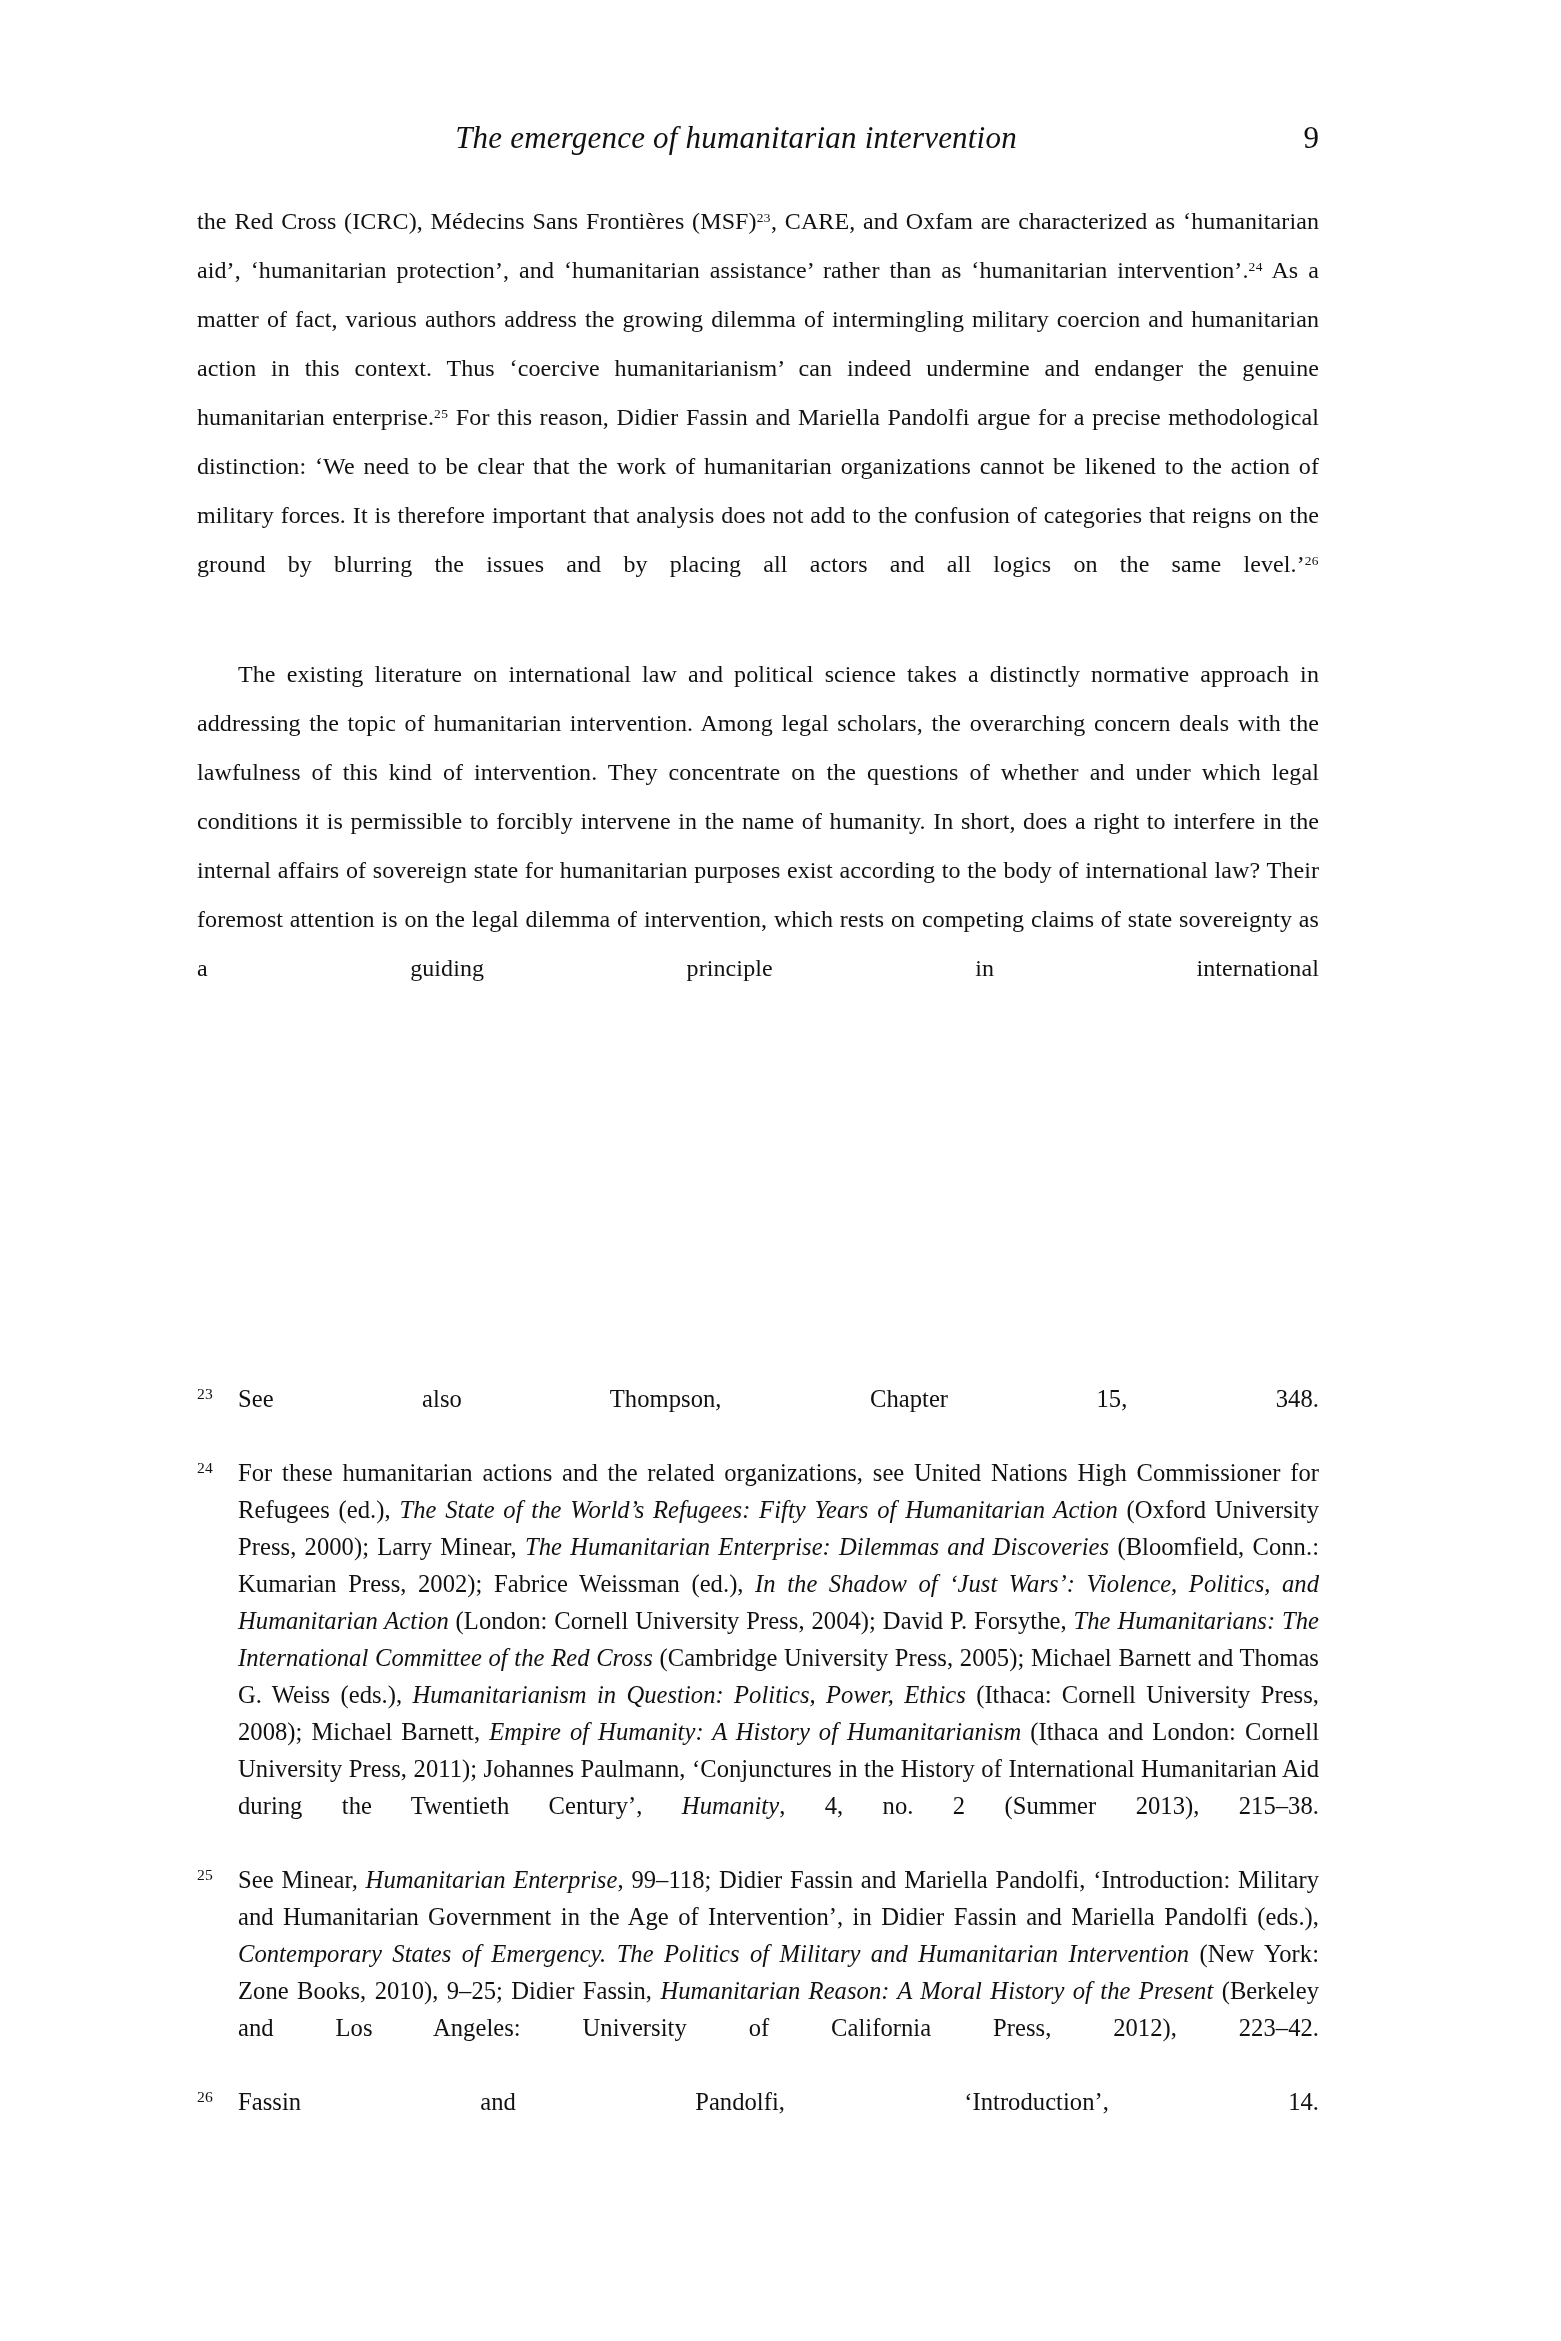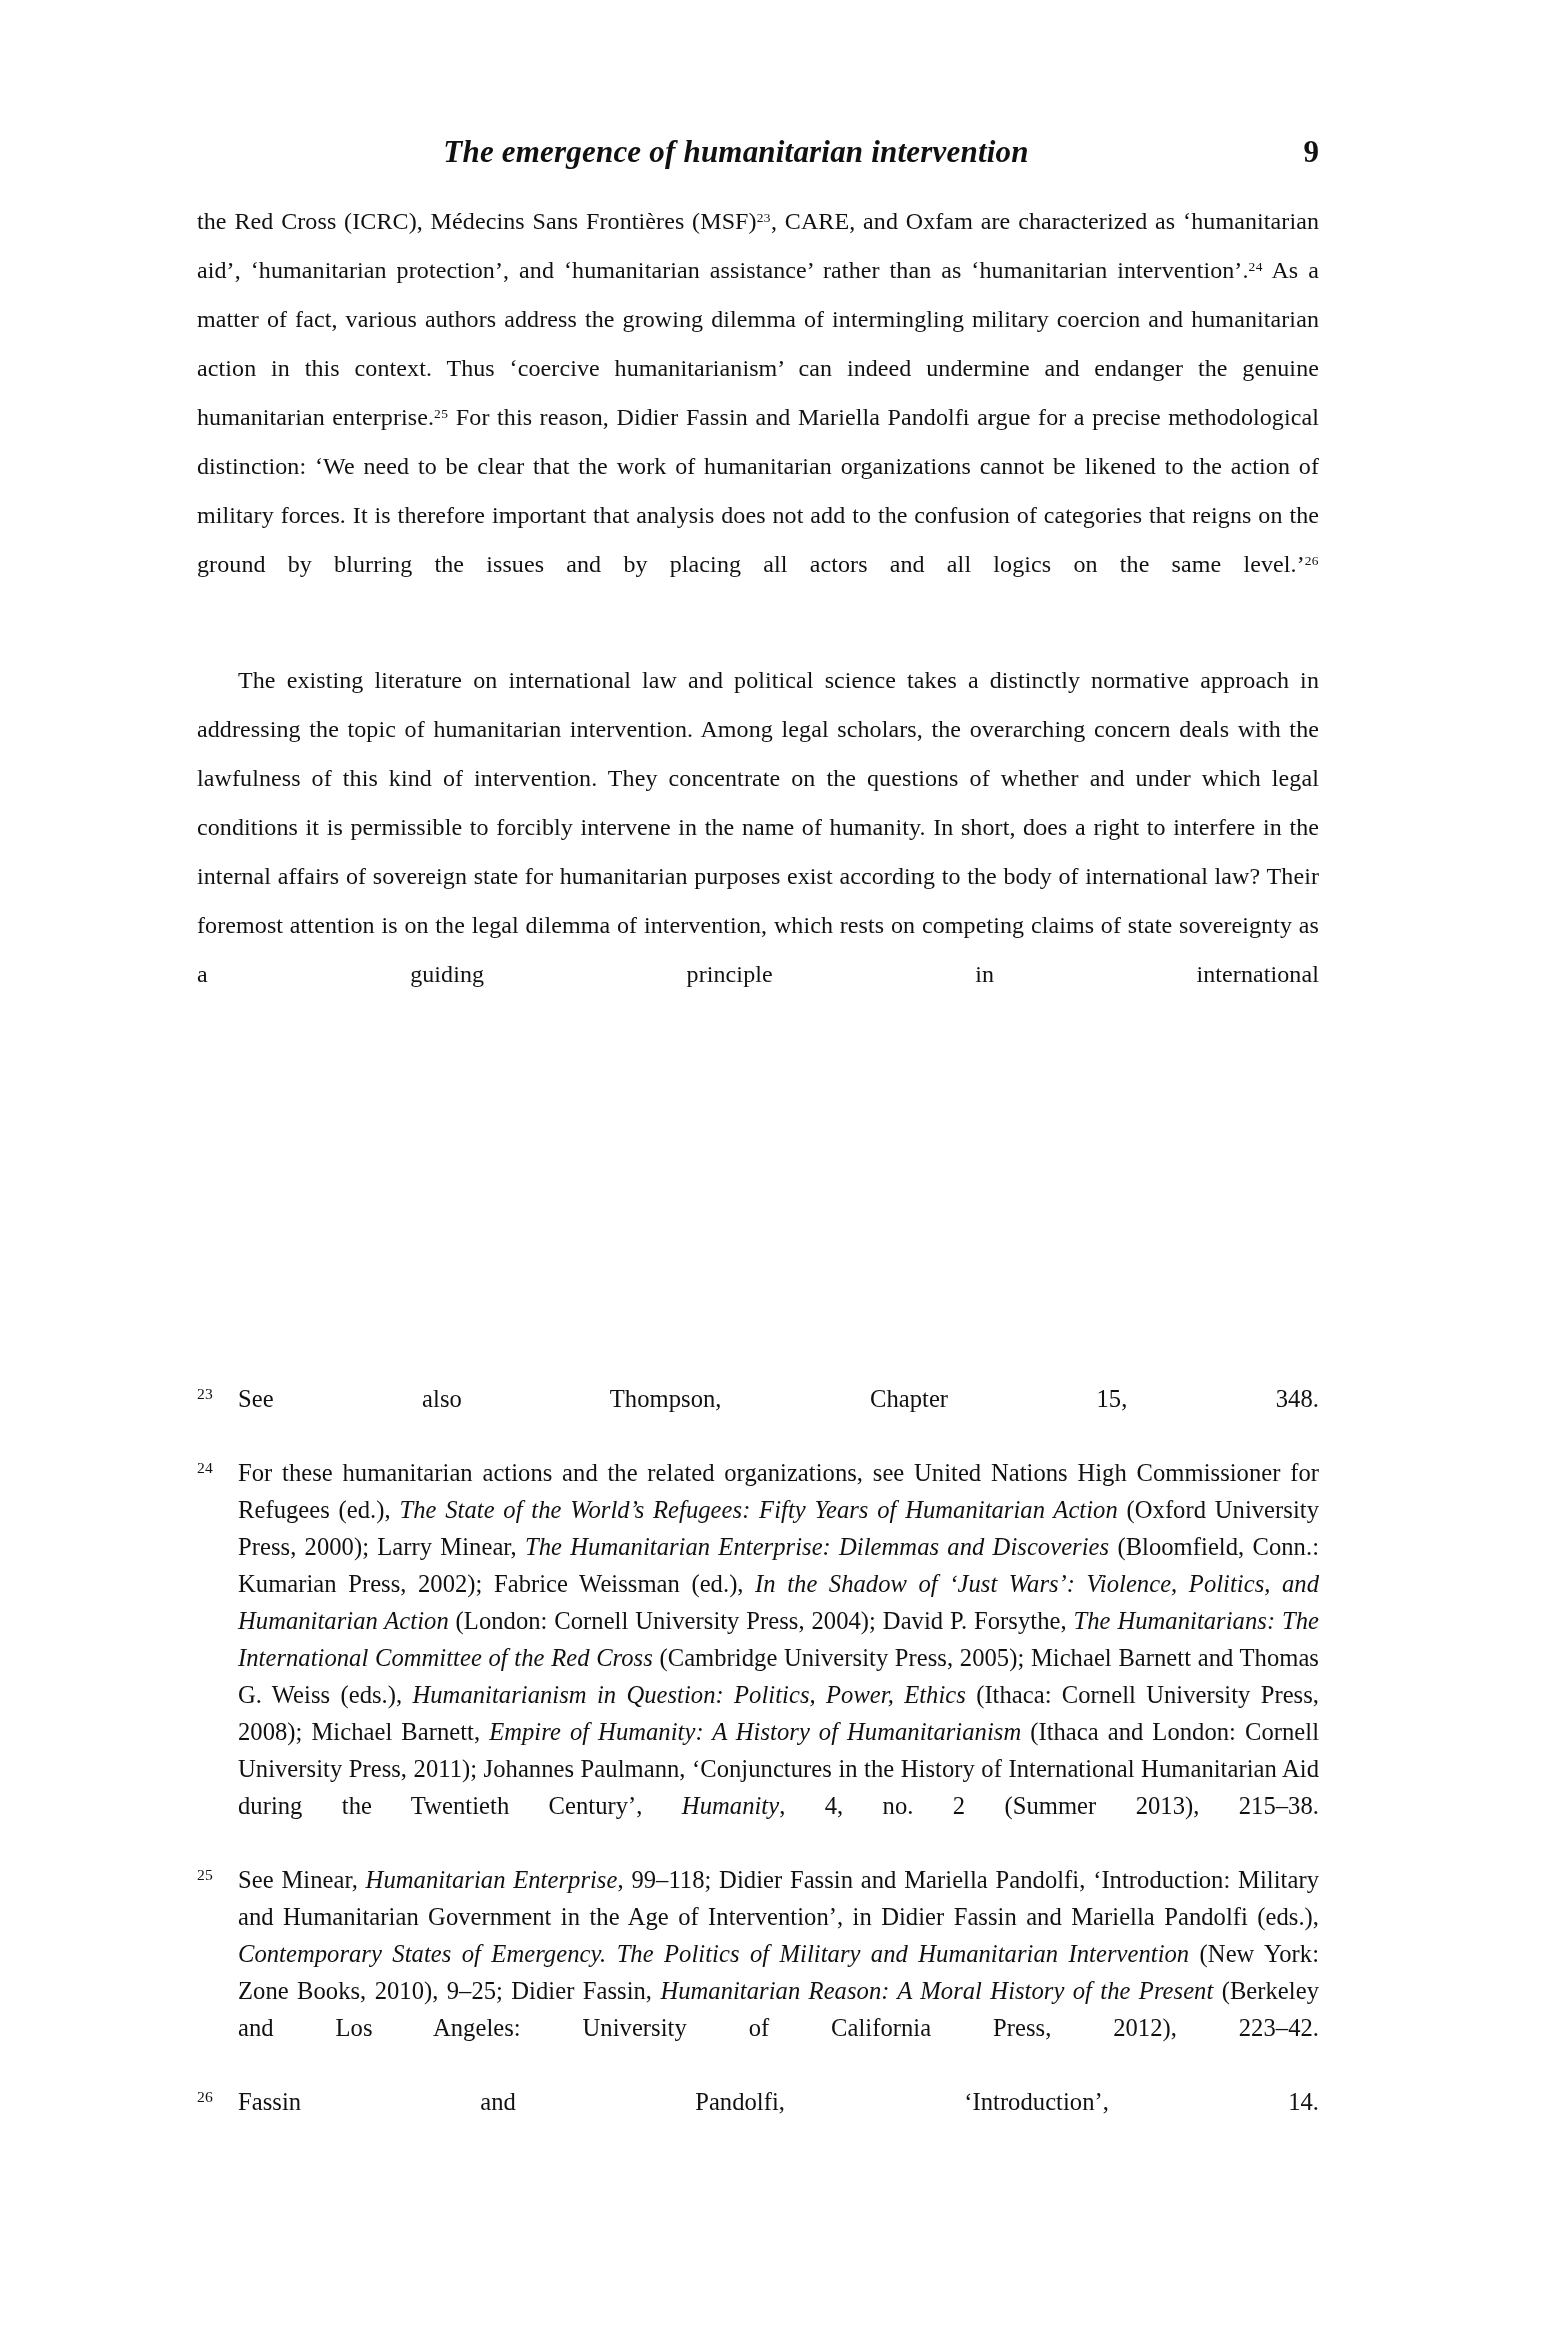--- a/index.html
+++ b/index.html
@@ -20,24 +20,23 @@
     height: 2342px;
     background: #ffffff;
     overflow: hidden;
     box-sizing: border-box;
   }
 
   
   .running-head {
     position: absolute;
     left: 197px;
-    top: 131px;
+    top: 117px;
     width: 1122px;
     height: 41px;
-    font-weight: bold;
   }
   .running-head-title {
     position: absolute;
     left: 0;
     top: 0;
     width: 1078px;
     text-align: center;
     font-style: italic;
     font-size: 31px;
     line-height: 41px;
@@ -66,21 +65,21 @@
     line-height: 49px;
     text-align: justify;
     text-justify: inter-word;
     hyphens: manual;
     letter-spacing: 0.1px;
   }
   .body-para.indented {
     text-indent: 41px;
   }
   .body-para + .body-para {
-    margin-top: 18px;
+    margin-top: 12px;
   }
   sup.fn-ref {
     font-size: 0.56em;
     vertical-align: 0.52em;
     line-height: 0;
     letter-spacing: 0.4px;
   }
 
   
   .footnotes {

